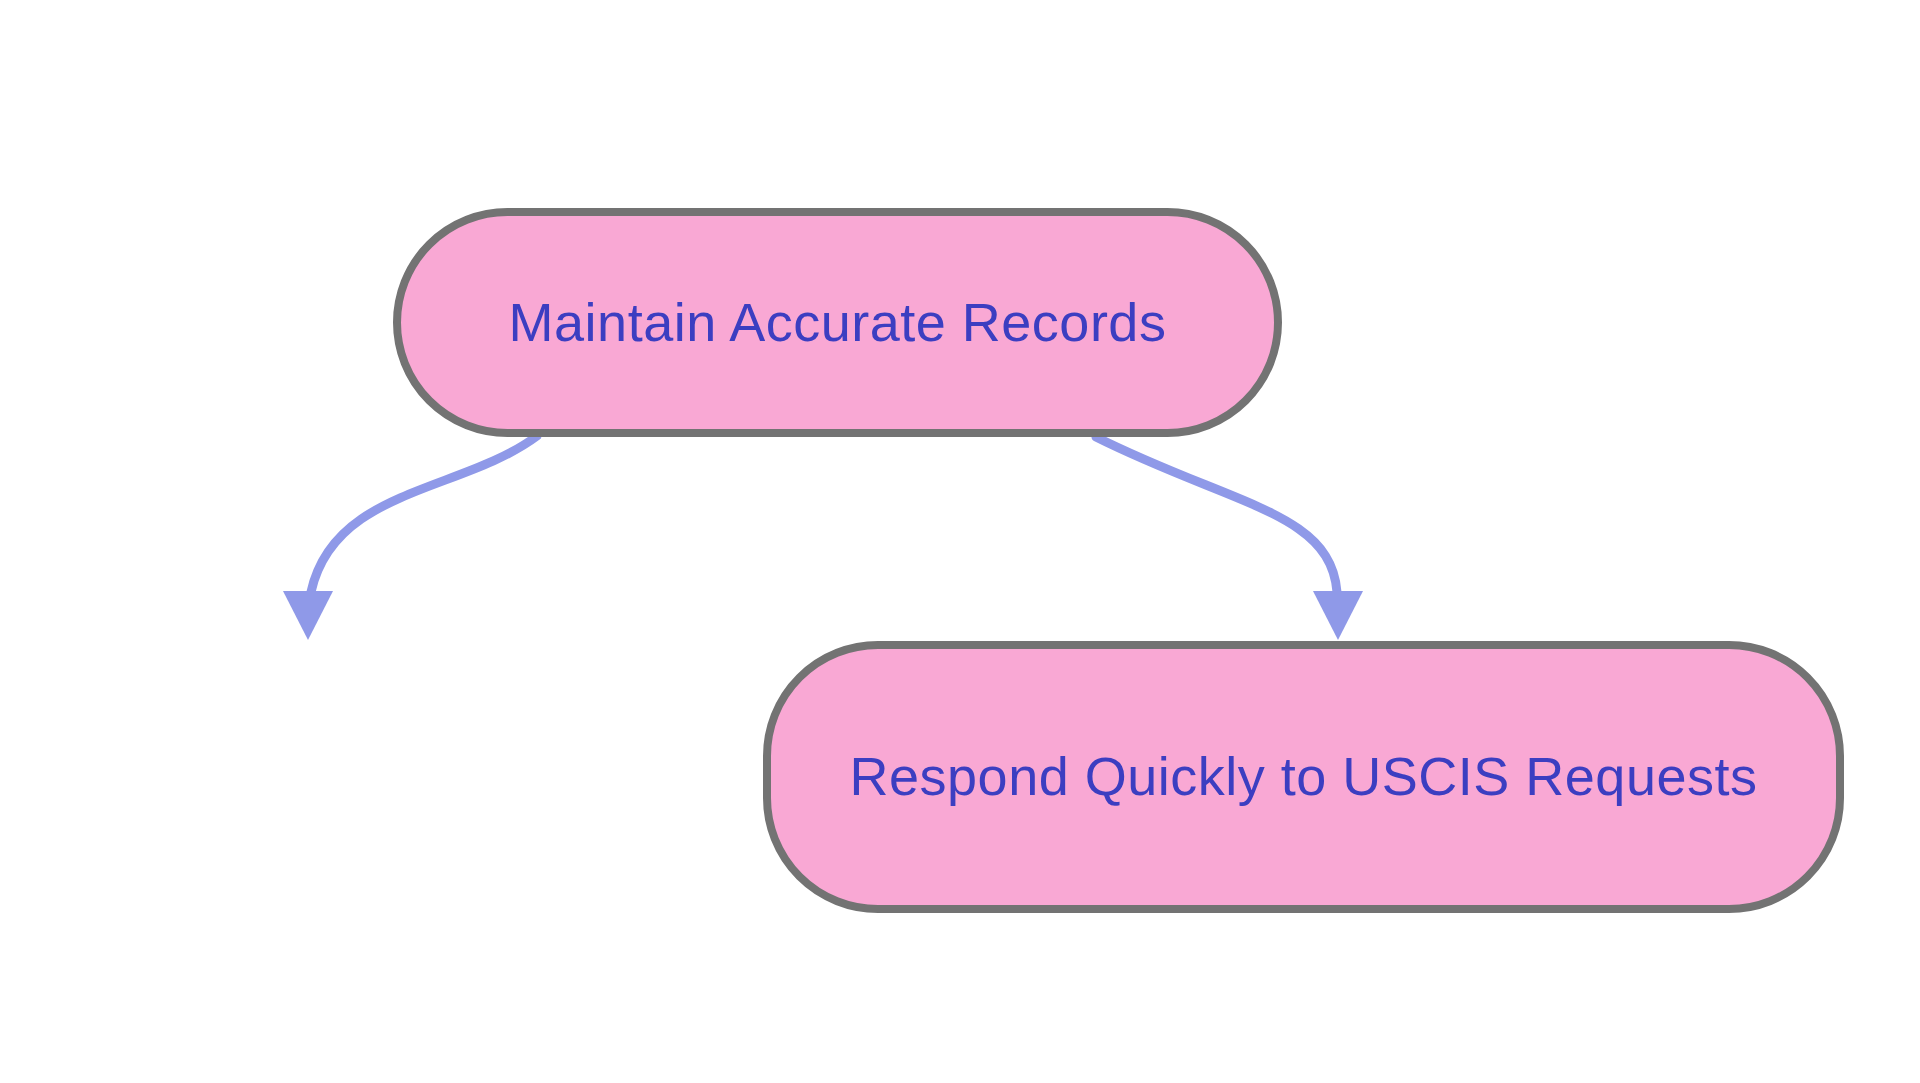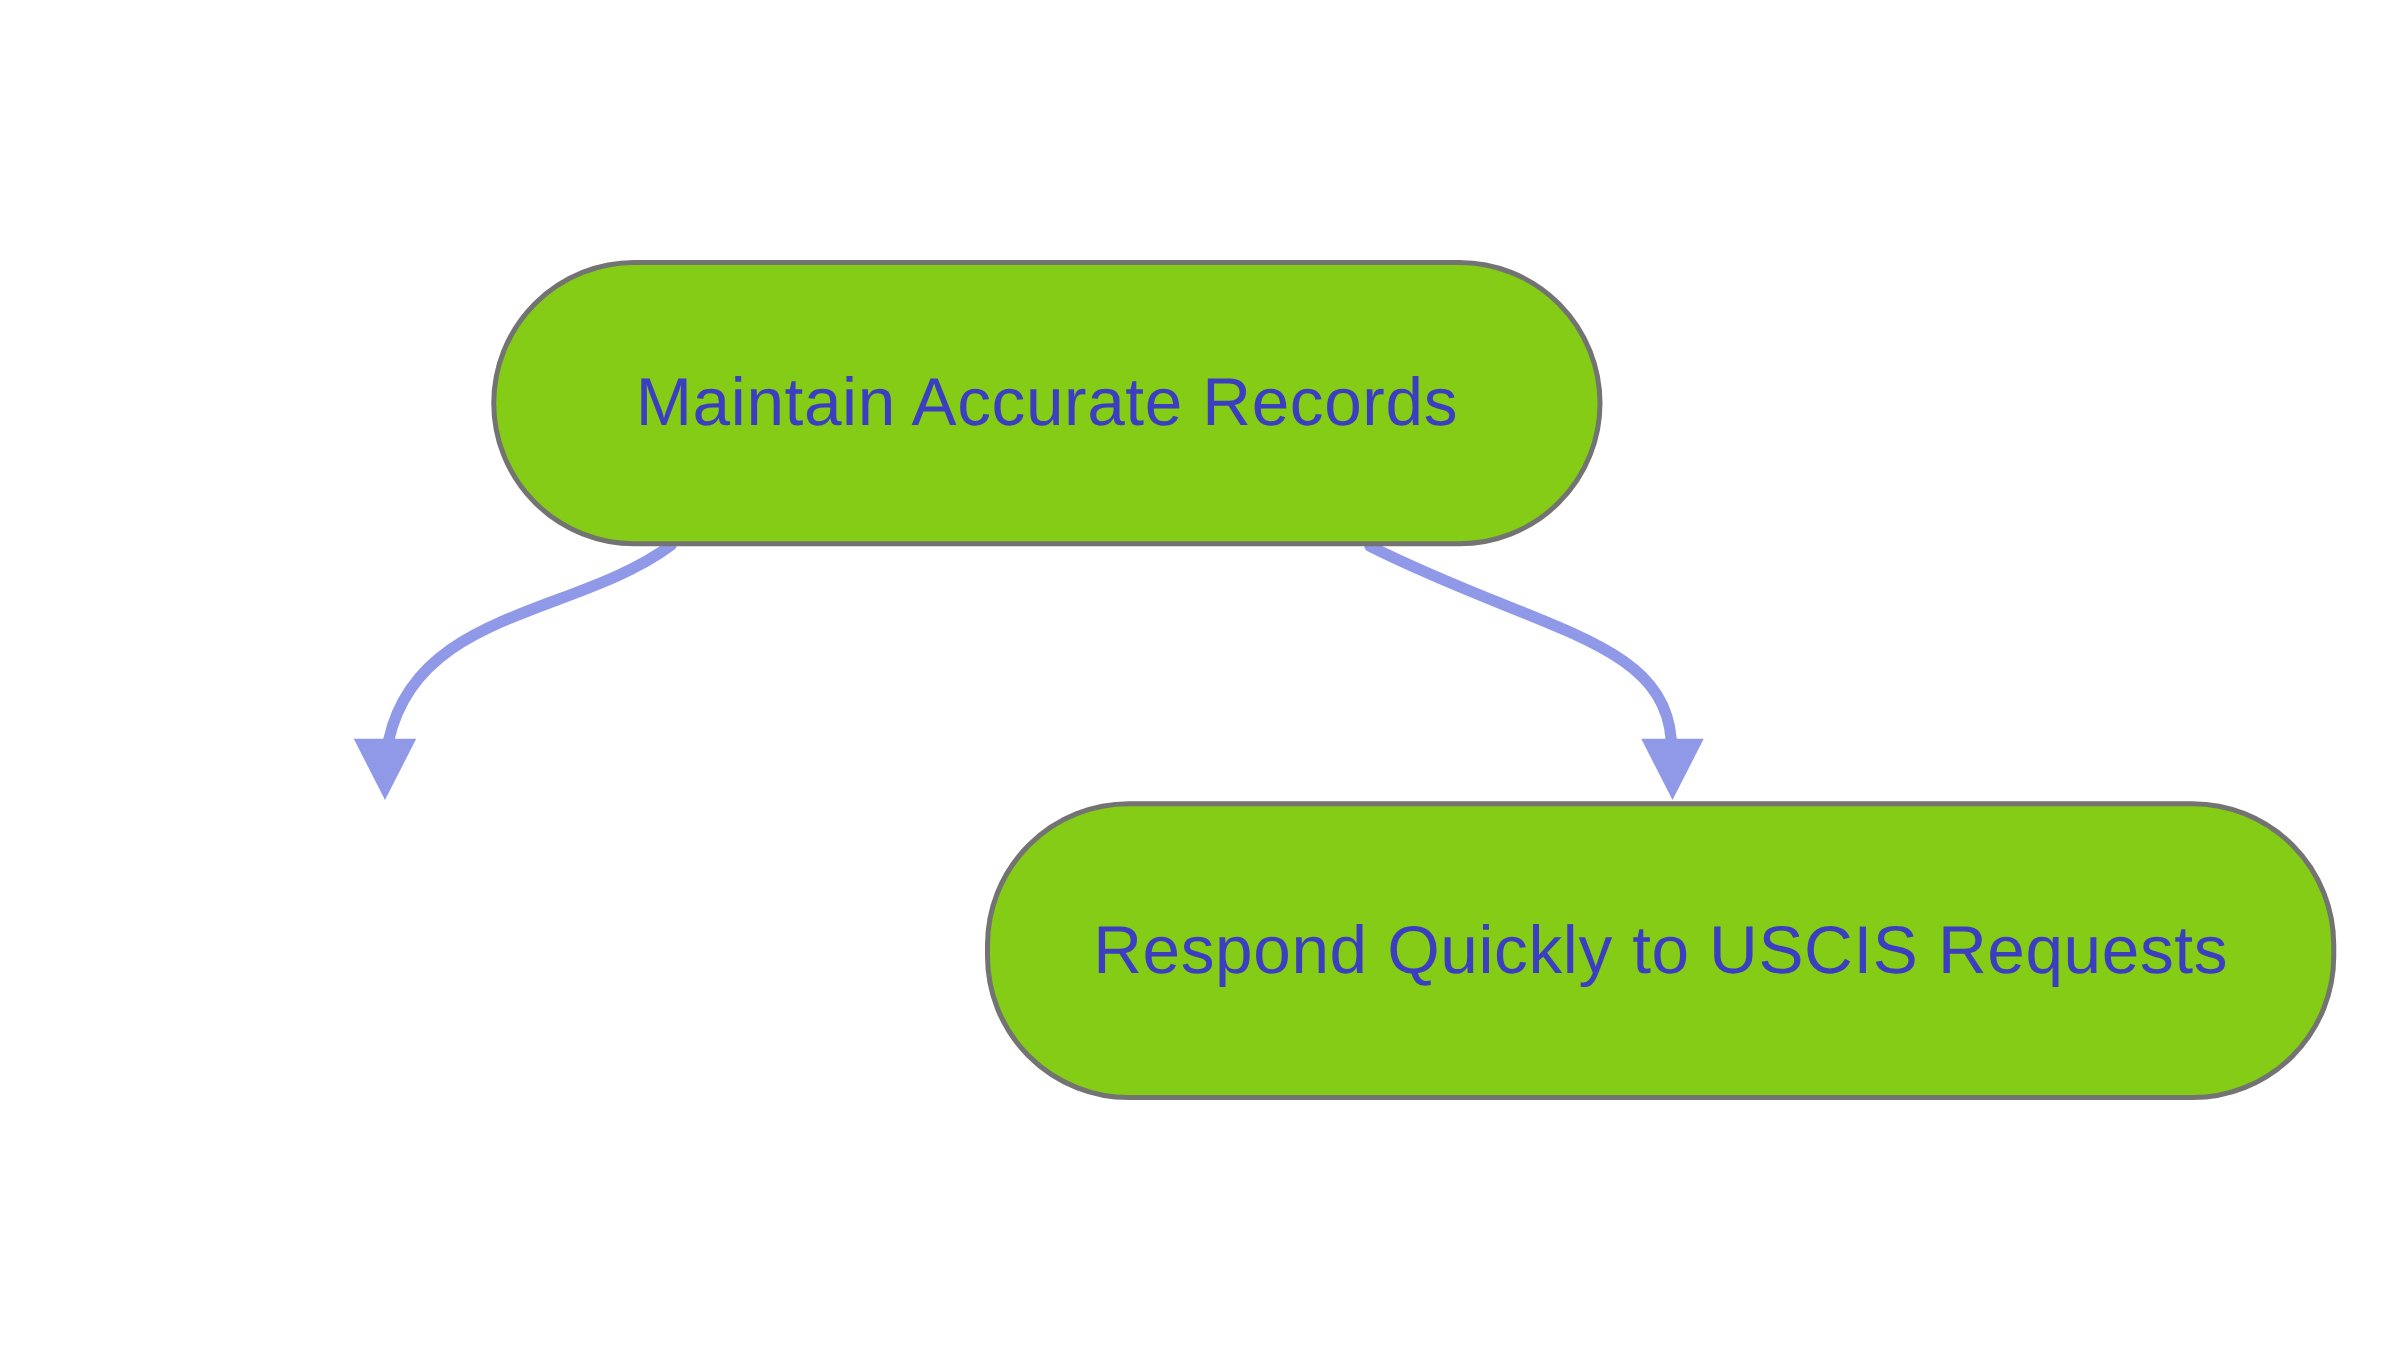--- a/index.html
+++ b/index.html
@@ -21,22 +21,22 @@
     position: absolute;
     left: 0;
     top: 0;
     width: 1920px;
     height: 1083px;
     pointer-events: none;
   }
   .node {
     position: absolute;
     box-sizing: border-box;
-    background: #84cc16;
-    border: 4px solid #737373;
+    background: #f9a8d4;
+    border: 8px solid #737373;
     border-radius: 115px;
     display: flex;
     align-items: center;
     justify-content: center;
     text-align: center;
     color: #3c3ec1;
     font-size: 54px;
     font-weight: 400;
     letter-spacing: 0.5px;
     line-height: 1.1;
@@ -47,24 +47,24 @@
     width: 889px;
     height: 229px;
   }
   .node-left {
     left: 33px;
     top: 641px;
     width: 464px;
     height: 229px;
   }
   .node-right {
-    left: 788px;
+    left: 763px;
     top: 641px;
     width: 1081px;
-    height: 239px;
+    height: 272px;
   }
   .node-label {
     padding: 0 40px;
     white-space: nowrap;
   }
 </style>
 </head>
 <body>
 
 <div class="canvas">

